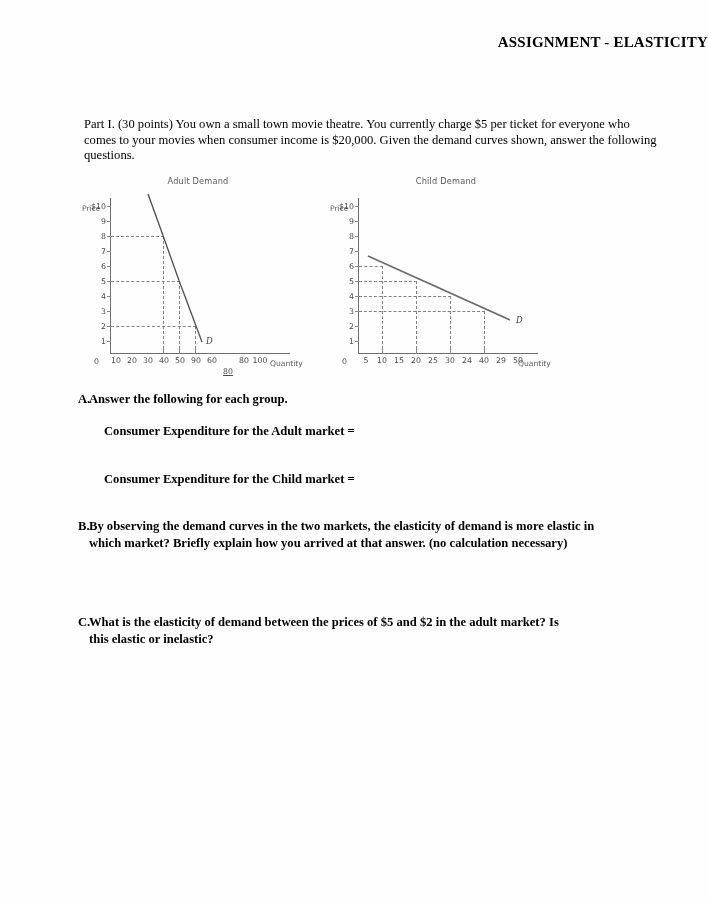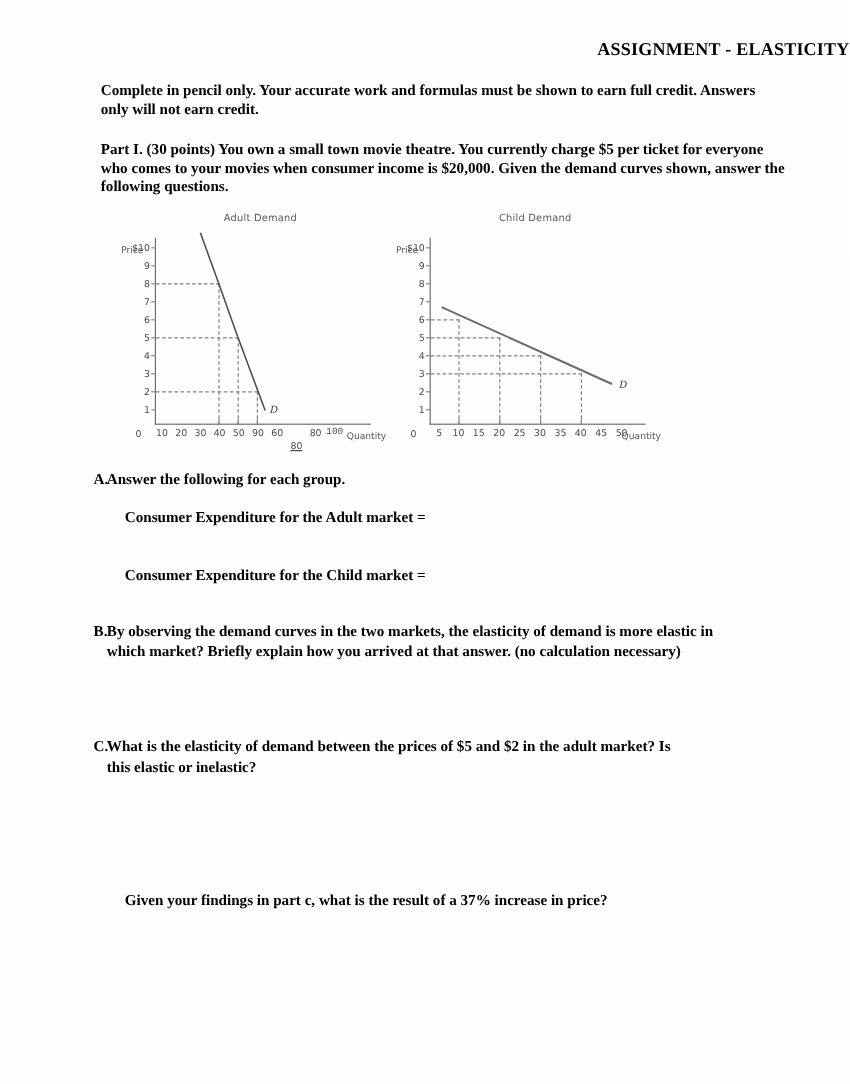--- a/index.html
+++ b/index.html
@@ -39,21 +39,21 @@
     width: 556px;
     font-weight: bold;
     font-size: 12.6px;
     line-height: 15.5px;
   }
   .part-intro {
     position: absolute;
     top: 117px;
     left: 84px;
     width: 576px;
-    font-weight: bold;
+    font-weight: normal;
     font-size: 12.6px;
     line-height: 15.5px;
   }
   .qblock {
     position: absolute;
     font-weight: bold;
     font-size: 12.6px;
     line-height: 16.5px;
   }
   .qblock .marker {
@@ -72,21 +72,21 @@
   #q-b      { top: 518px; left: 78px; width: 520px; }
   #q-c      { top: 614px; left: 78px; width: 500px; }
   #q-c-sub  { top: 742px; left: 104px; width: 500px; }
 
   
   .chart {
     position: absolute;
     font-family: "DejaVu Sans", sans-serif;
     color: #555555;
   }
-  #chart-adult { top: 176px; left: 82px;  width: 232px; height: 200px; margin-left: 19px; }
+  #chart-adult { top: 176px; left: 82px;  width: 232px; height: 200px; }
   #chart-child { top: 176px; left: 330px; width: 232px; height: 200px; }
 
   .chart-title {
     position: absolute;
     top: 0px;
     width: 100%;
     text-align: center;
     font-size: 8.2px;
     color: #5a5a5a;
     letter-spacing: 0.2px;
@@ -139,21 +139,20 @@
   }
   .guide-h, .guide-v { position: absolute; }
 </style>
 </head>
 <body>
 
 <div class="page">
 
   <div class="doc-title">ASSIGNMENT - ELASTICITY</div>
 
-  <div class="instructions">Complete in pencil only.  Your accurate work and formulas must be shown to earn full credit. Answers only will not earn credit.</div>
 
   <div class="part-intro">Part I.  (30 points)  You own a small town movie theatre. You currently charge $5 per ticket for everyone who comes to your movies when consumer income is $20,000. Given the demand curves shown, answer the following questions.</div>
 
   <div class="chart" id="chart-adult">
     <div class="chart-title">Adult Demand</div>
     <div class="axis-label-price" style="left:0px;">Price</div>
     <div class="axis-label-qty" style="left:188px; top:183px;">Quantity</div>
     <div class="zero-lab" style="left:12px; top:181px;">0</div>
 
     <div class="ylab" style="left:-2px; top:27px; width:26px;">$10</div>
@@ -172,21 +171,21 @@
 
     <div class="xlab" style="left:22px; top:181px; width:24px;">10</div>
     <div class="xlab" style="left:38px; top:181px; width:24px;">20</div>
     <div class="xlab" style="left:54px; top:181px; width:24px;">30</div>
     <div class="xlab" style="left:70px; top:181px; width:24px;">40</div>
     <div class="xlab" style="left:86px; top:181px; width:24px;">50</div>
     <div class="xlab" style="left:102px; top:181px; width:24px;">90</div>
     <div class="xlab" style="left:118px; top:181px; width:24px;">60</div>
     <div class="xlab" style="left:134px; top:192px; width:24px;text-decoration:underline;">80</div>
     <div class="xlab" style="left:150px; top:181px; width:24px;">80</div>
-    <div class="xlab" style="left:165px; top:181px; width:26px;font-family:Liberation Mono, monospace;">100</div>
+    <div class="xlab" style="left:165px; top:181px; width:26px;">100</div>
 
     <div class="tick" style="left:81px; top:173px; width:1px; height:5px;"></div>
     <div class="tick" style="left:97px; top:173px; width:1px; height:5px;"></div>
     <div class="tick" style="left:113px; top:173px; width:1px; height:5px;"></div>
 
     <div class="tick" style="left:25px; top:30px; width:4px; height:1px;"></div>
     <div class="tick" style="left:25px; top:45px; width:4px; height:1px;"></div>
     <div class="tick" style="left:25px; top:60px; width:4px; height:1px;"></div>
     <div class="tick" style="left:25px; top:75px; width:4px; height:1px;"></div>
     <div class="tick" style="left:25px; top:90px; width:4px; height:1px;"></div>
@@ -232,23 +231,23 @@
 
     <div class="axis-line" style="left:28px; top:22px; width:1.4px; height:156px;"></div>
     <div class="axis-line" style="left:28px; top:177px; width:180px; height:1.4px;"></div>
 
     <div class="xlab" style="left:26px; top:181px; width:20px;">5</div>
     <div class="xlab" style="left:40px; top:181px; width:24px;">10</div>
     <div class="xlab" style="left:57px; top:181px; width:24px;">15</div>
     <div class="xlab" style="left:74px; top:181px; width:24px;">20</div>
     <div class="xlab" style="left:91px; top:181px; width:24px;">25</div>
     <div class="xlab" style="left:108px; top:181px; width:24px;">30</div>
-    <div class="xlab" style="left:125px; top:181px; width:24px;">35</div>
+    <div class="xlab" style="left:125px; top:181px; width:24px;">24</div>
     <div class="xlab" style="left:142px; top:181px; width:24px;">40</div>
-    <div class="xlab" style="left:159px; top:181px; width:24px;">45</div>
+    <div class="xlab" style="left:159px; top:181px; width:24px;">29</div>
     <div class="xlab" style="left:176px; top:181px; width:24px;">50</div>
 
     <div class="tick" style="left:52px; top:173px; width:1px; height:5px;"></div>
     <div class="tick" style="left:86px; top:173px; width:1px; height:5px;"></div>
     <div class="tick" style="left:120px; top:173px; width:1px; height:5px;"></div>
     <div class="tick" style="left:154px; top:173px; width:1px; height:5px;"></div>
 
     <div class="tick" style="left:25px; top:30px; width:4px; height:1px;"></div>
     <div class="tick" style="left:25px; top:45px; width:4px; height:1px;"></div>
     <div class="tick" style="left:25px; top:60px; width:4px; height:1px;"></div>
@@ -294,17 +293,14 @@
   <div class="qblock" id="q-b">
     <span class="marker">B.</span>
     <span class="qtext">By observing the demand curves in the two markets, the elasticity of demand is more elastic in which market? Briefly explain how you arrived at that answer. (no calculation necessary)</span>
   </div>
 
   <div class="qblock" id="q-c">
     <span class="marker">C.</span>
     <span class="qtext">What is the elasticity of demand between the prices of $5 and $2 in the adult market? Is this elastic or inelastic?</span>
   </div>
 
-  <div class="qblock" id="q-c-sub">
-    <span class="qtext" style="margin-left:0;">Given your findings in part c, what is the result of a 37% increase in price?</span>
-  </div>
 
 </div>
 
 </body></html>

